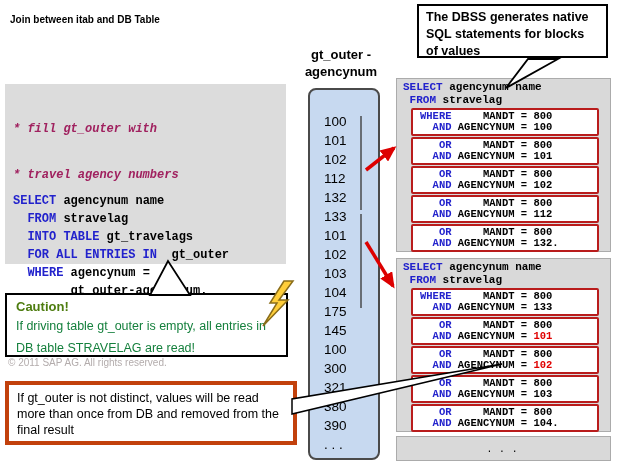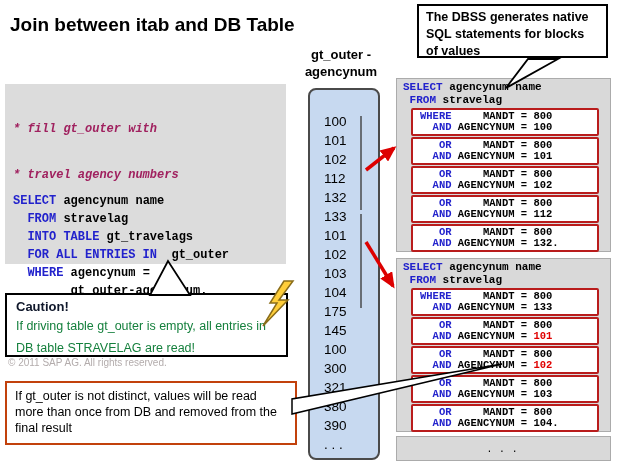--- a/index.html
+++ b/index.html
@@ -1,47 +1,47 @@
 <!DOCTYPE html>
 <html><head>
 <meta charset="utf-8">
 <style>
   html,body{margin:0;padding:0;}
   body{
     position:relative;width:617px;height:466px;background:#ffffff;overflow:hidden;
     font-family:"Liberation Sans",sans-serif;color:#000;
   }
   .abs{position:absolute;}
-  .page-title{left:10px;top:14px;font-size:19px;font-weight:bold;}
+  .page-title{left:10px;top:14px;font-size:10px;font-weight:bold;}
   
   .callout{
     left:417px;top:4px;width:191px;height:54px;background:#fff;border:2px solid #000;
     font-weight:bold;font-size:12.5px;line-height:17px;padding:3px 7px;box-sizing:border-box;
   }
   
   .codebox{
     left:5px;top:84px;width:281px;height:180px;background:#dcdcdc;
     font-family:"Liberation Mono",monospace;font-weight:bold;font-size:12px;line-height:18px;
     padding:8px 8px;box-sizing:border-box;white-space:pre;
   }
   .code-line{white-space:pre;}
   .comment{color:#a0215f;font-style:italic;margin-top:28px;}
   .kw{color:#2222cc;}
   .code-gap{height:8px;}
   
   .caution{
     left:5px;top:293px;width:283px;height:64px;background:#fff;border:2px solid #000;
     padding:4px 9px;box-sizing:border-box;
   }
-  .caution-title{color:#0f172a;font-weight:bold;font-size:13px;line-height:16px;}
+  .caution-title{color:#4d7c0f;font-weight:bold;font-size:13px;line-height:16px;}
   .caution-body{color:#15803d;font-size:12.5px;line-height:22px;}
   .copyright{left:8px;top:357px;font-size:10px;color:#b3acac;}
   
   .note{
-    left:5px;top:381px;width:292px;height:64px;background:#fff;border:2px solid #c2410c;
+    left:5px;top:381px;width:292px;height:64px;background:#fff;border:4px solid #c2410c;
     padding:5px 8px;box-sizing:border-box;font-size:12.5px;line-height:16px;
   }
   
   .col-header{left:296px;top:46px;width:90px;text-align:center;font-weight:bold;font-size:13px;line-height:17px;}
   .itab{
     left:308px;top:88px;width:72px;height:372px;background:#c7d9f0;border:2px solid #4a4a4a;
     border-radius:8px;box-sizing:border-box;padding-top:22px;
   }
   .col-val{height:19px;line-height:19px;padding-left:14px;font-size:13.5px;}
   

